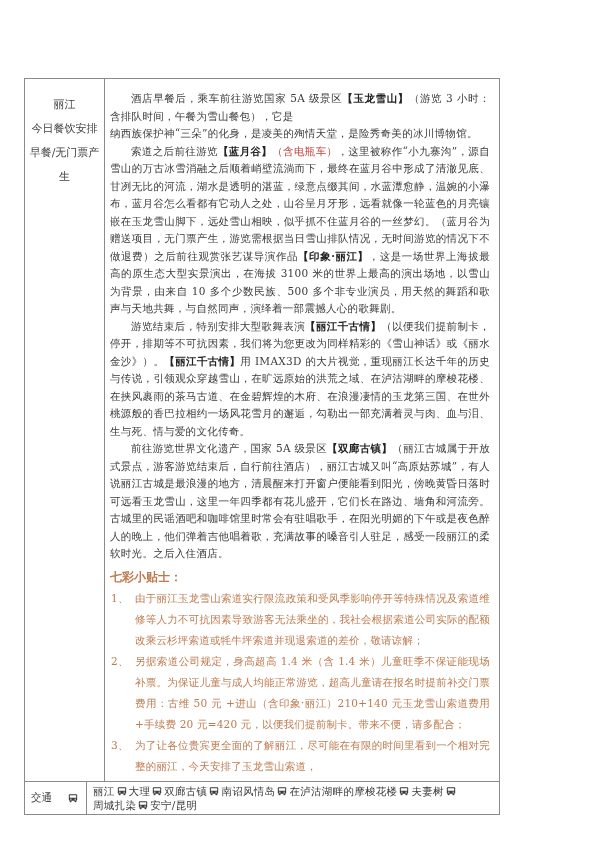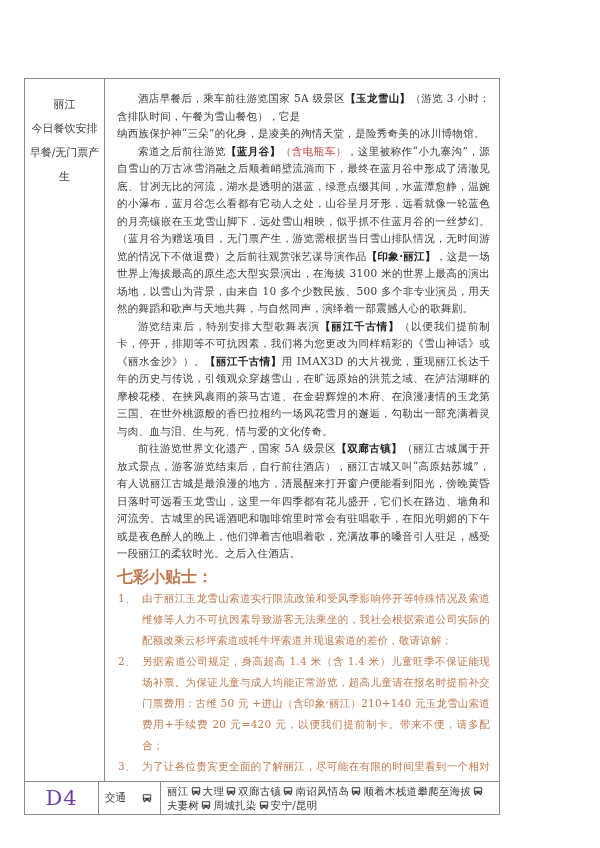--- a/index.html
+++ b/index.html
@@ -15,31 +15,31 @@
     position:absolute;left:24px;top:78px;width:476px;
     border:1px solid var(--line);box-sizing:border-box;background:#fff;
   }
   .main-row{display:flex;height:703px;border-bottom:1px solid var(--line);box-sizing:border-box;}
   .left-cell{
     width:80px;flex:none;border-right:1px solid var(--line);box-sizing:border-box;
     text-align:center;padding-top:14px;font-size:11px;color:#3f3f3f;
   }
   .left-cell .hdr-line{line-height:24px;}
   .content-cell{
-    flex:1;min-width:0;padding:11px 9px 0 5px;overflow:hidden;box-sizing:border-box;margin-left:7px;
+    flex:1;min-width:0;padding:11px 9px 0 5px;overflow:hidden;box-sizing:border-box;
   }
   .para{
     margin:0;font-size:10.5px;line-height:17.5px;letter-spacing:0.3px;
     color:var(--ink);text-align:justify;text-indent:2em;white-space:pre-wrap;
   }
   .run-n{}
   .run-b{font-weight:bold;color:var(--bold-ink);}
   .run-r{color:var(--red);}
   .tips-title{
-    font-size:16px;font-weight:bold;color:var(--orange);
+    font-size:12px;font-weight:bold;color:var(--orange);
     line-height:22px;margin-top:3px;
   }
   .tip{display:flex;font-size:10.5px;line-height:21px;letter-spacing:0.2px;color:var(--orange);}
   .tip-num{width:25px;flex:none;padding-left:1px;box-sizing:border-box;}
   .tip-text{flex:1;min-width:0;white-space:pre-wrap;text-align:justify;}
   .footer-row{display:flex;height:32px;box-sizing:border-box;}
   .day-cell{
     width:74px;flex:none;border-right:1px solid var(--line);box-sizing:border-box;
     display:flex;align-items:center;justify-content:center;
     font-size:21px;color:var(--purple);letter-spacing:1px;
@@ -88,21 +88,20 @@
           <div class="tip">
             <span class="tip-num">3、</span>
             <span class="tip-text">为了让各位贵宾更全面的了解丽江，尽可能在有限的时间里看到一个相对完整的丽江，今天安排了玉龙雪山索道，
 今天游览景点比较多，
 游览时间比较长，可能会有排队等候的情况，望各位贵宾有一个好的心态，积极配合导游的工作、遵守时间安排。</span>
           </div>
         </div>
     </div>
   </div>
   <div class="footer-row">
-    <div class="day-cell">D4</div>
     <div class="transport-cell">
       <span>交通</span>
     <svg viewBox="0 0 12 12" class="bus-icon">
           <rect x="1" y="1.4" width="10" height="8" rx="1.2" fill="#3a3a3a"></rect>
           <rect x="2.1" y="2.8" width="7.8" height="2.8" rx="0.4" fill="#ffffff"></rect>
           <rect x="2.6" y="6.8" width="1.6" height="1.2" fill="#ffffff"></rect>
           <rect x="7.8" y="6.8" width="1.6" height="1.2" fill="#ffffff"></rect>
           <rect x="2" y="9.6" width="2.2" height="1.4" fill="#3a3a3a"></rect>
           <rect x="7.8" y="9.6" width="2.2" height="1.4" fill="#3a3a3a"></rect>
         </svg>
@@ -137,21 +136,21 @@
         </svg>
         <span class="route-stop">南诏风情岛</span>
         <svg viewBox="0 0 12 12" class="bus-icon">
           <rect x="1" y="1.4" width="10" height="8" rx="1.2" fill="#3a3a3a"></rect>
           <rect x="2.1" y="2.8" width="7.8" height="2.8" rx="0.4" fill="#ffffff"></rect>
           <rect x="2.6" y="6.8" width="1.6" height="1.2" fill="#ffffff"></rect>
           <rect x="7.8" y="6.8" width="1.6" height="1.2" fill="#ffffff"></rect>
           <rect x="2" y="9.6" width="2.2" height="1.4" fill="#3a3a3a"></rect>
           <rect x="7.8" y="9.6" width="2.2" height="1.4" fill="#3a3a3a"></rect>
         </svg>
-        <span class="route-stop">顺着木栈道攀爬至海拔</span>
+        <span class="route-stop">在泸沽湖畔的摩梭花楼</span>
         <svg viewBox="0 0 12 12" class="bus-icon">
           <rect x="1" y="1.4" width="10" height="8" rx="1.2" fill="#3a3a3a"></rect>
           <rect x="2.1" y="2.8" width="7.8" height="2.8" rx="0.4" fill="#ffffff"></rect>
           <rect x="2.6" y="6.8" width="1.6" height="1.2" fill="#ffffff"></rect>
           <rect x="7.8" y="6.8" width="1.6" height="1.2" fill="#ffffff"></rect>
           <rect x="2" y="9.6" width="2.2" height="1.4" fill="#3a3a3a"></rect>
           <rect x="7.8" y="9.6" width="2.2" height="1.4" fill="#3a3a3a"></rect>
         </svg>
         <span class="route-stop">夫妻树</span>
         <svg viewBox="0 0 12 12" class="bus-icon">

